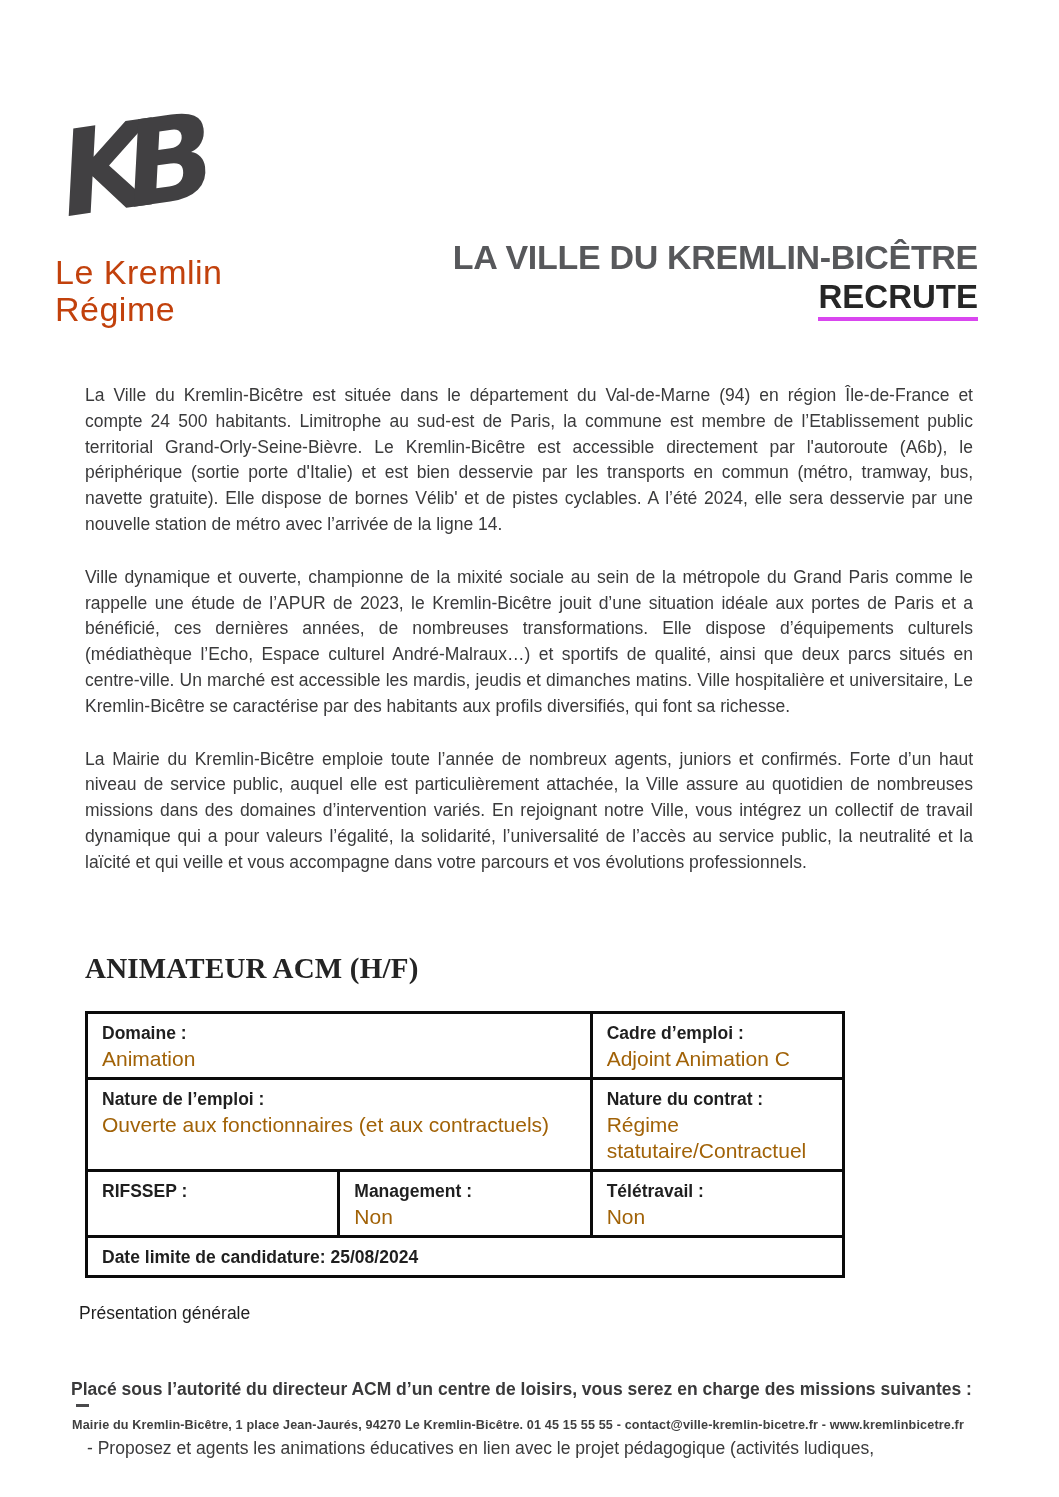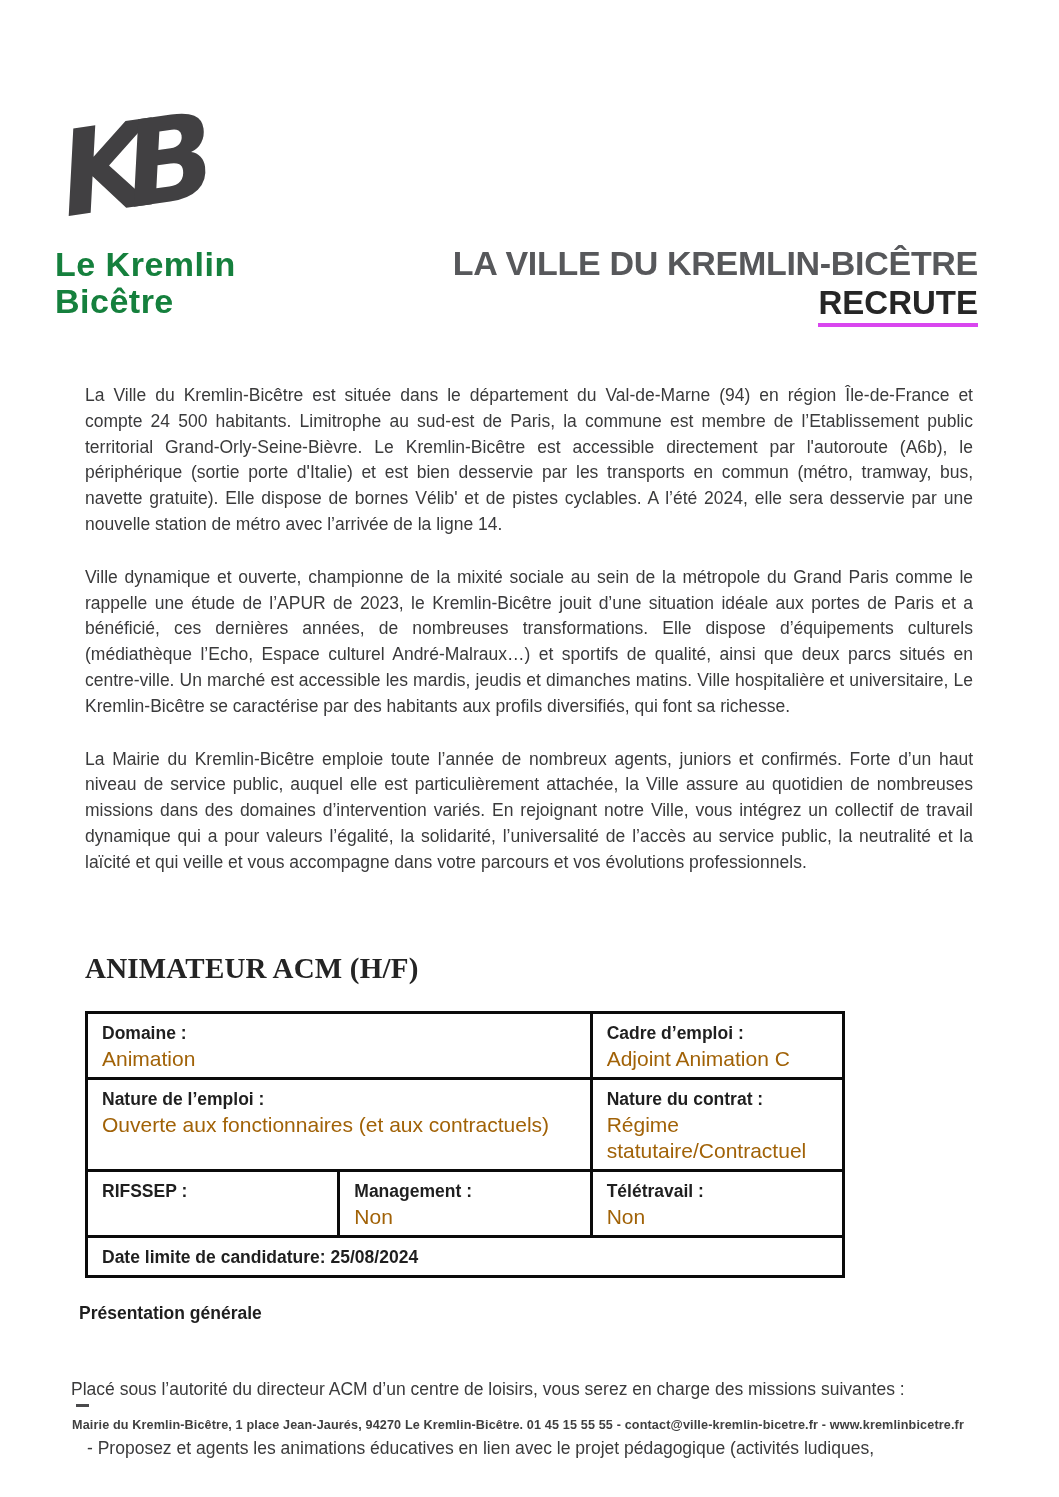--- a/index.html
+++ b/index.html
@@ -17,28 +17,28 @@
     font-family:"DejaVu Sans", sans-serif;
     font-weight:900;font-style:italic;
     font-size:118px;line-height:118px;
     color:#414042;
     letter-spacing:-26px;
     transform:rotate(-8deg);
     transform-origin:left bottom;
     padding-left:14px;
   }
   .logo-text{
-    margin-top:10px;
-    font-weight:bold;
+    margin-top:18px;
+    font-weight:normal;
     font-size:34px;line-height:37px;
-    color:#15803d;
+    color:#c2410c;
     letter-spacing:0.5px;
   }
   
-  .title-block{position:absolute;top:244px;right:81px;text-align:right;}
+  .title-block{position:absolute;top:238px;right:81px;text-align:right;}
   .main-title{
     font-weight:bold;font-size:34px;line-height:38px;
     color:#57585b;letter-spacing:-0.3px;white-space:nowrap;
   }
   .subtitle{
     display:inline-block;
     font-weight:bold;font-size:33px;line-height:38px;
     color:#262626;
     border-bottom:4px solid #d946ef;
     padding-bottom:1px;
@@ -63,25 +63,25 @@
     border:3px solid #0b0b0b;
     padding:6px 12px 5px 14px;
     vertical-align:top;
   }
   .lbl{font-weight:bold;font-size:17.5px;line-height:26px;color:#1f1f1f;}
   .val{font-size:21px;line-height:26px;min-height:26px;color:#a16207;}
   td.date-cell{padding:4px 12px 5px 14px;}
   
   .presentation{
     margin:25px 0 0 -6px;
-    font-weight:bold;font-size:17.5px;color:#1f1f1f;
+    font-weight:normal;font-size:17.5px;color:#1f1f1f;
   }
   .mission-intro{
     margin:52px 0 0 -14px;
-    font-size:17.5px;line-height:26px;color:#3a3a3b;
+    font-size:17.5px;line-height:26px;color:#3a3a3b;font-weight:bold;
   }
   .missions-heading{
     margin:28px 0 0 0;
     font-weight:bold;font-size:17.5px;color:#1f1f1f;
   }
   .mission-item{
     margin:33px 0 0 2px;
     font-size:17.5px;line-height:26px;color:#3a3a3b;
   }
   
@@ -98,21 +98,21 @@
 </style>
 </head>
 <body>
 
 <div class="page">
 
   <div class="logo">
     <div class="kb-mark">KB</div>
     <div class="logo-text">
       <div>Le Kremlin</div>
-      <div>Bicêtre</div>
+      <div>Régime</div>
     </div>
   </div>
 
   <div class="title-block">
     <div class="main-title">LA VILLE DU KREMLIN-BICÊTRE</div>
     <div class="subtitle">RECRUTE</div>
   </div>
 
   <div class="main">
     <p class="para">La Ville du Kremlin-Bicêtre est située dans le département du Val-de-Marne (94) en région Île-de-France et compte 24 500 habitants. Limitrophe au sud-est de Paris, la commune est membre de l’Etablissement public territorial Grand-Orly-Seine-Bièvre. Le Kremlin-Bicêtre est accessible directement par l'autoroute (A6b), le périphérique (sortie porte d'Italie) et est bien desservie par les transports en commun (métro, tramway, bus, navette gratuite). Elle dispose de bornes Vélib' et de pistes cyclables. A l’été 2024, elle sera desservie par une nouvelle station de métro avec l’arrivée de la ligne 14.</p>

